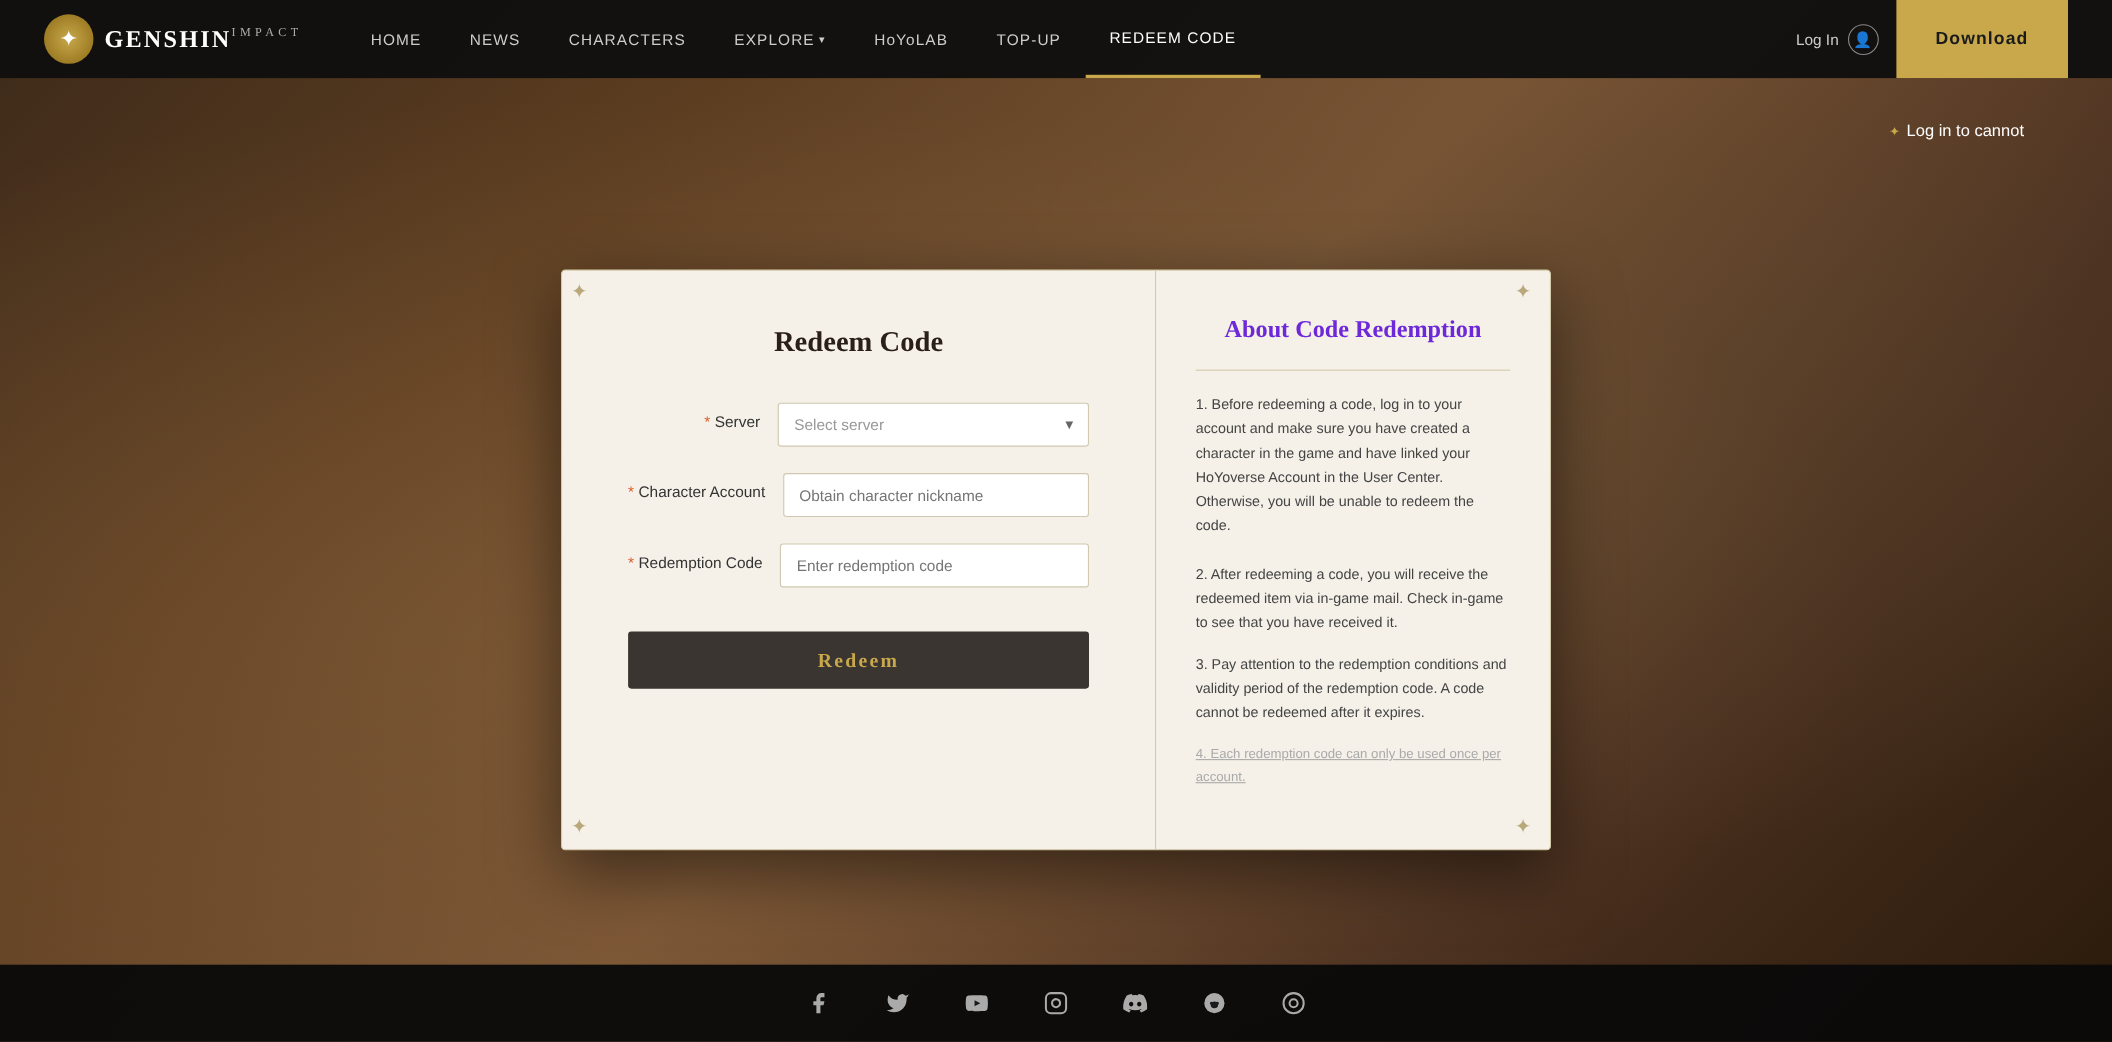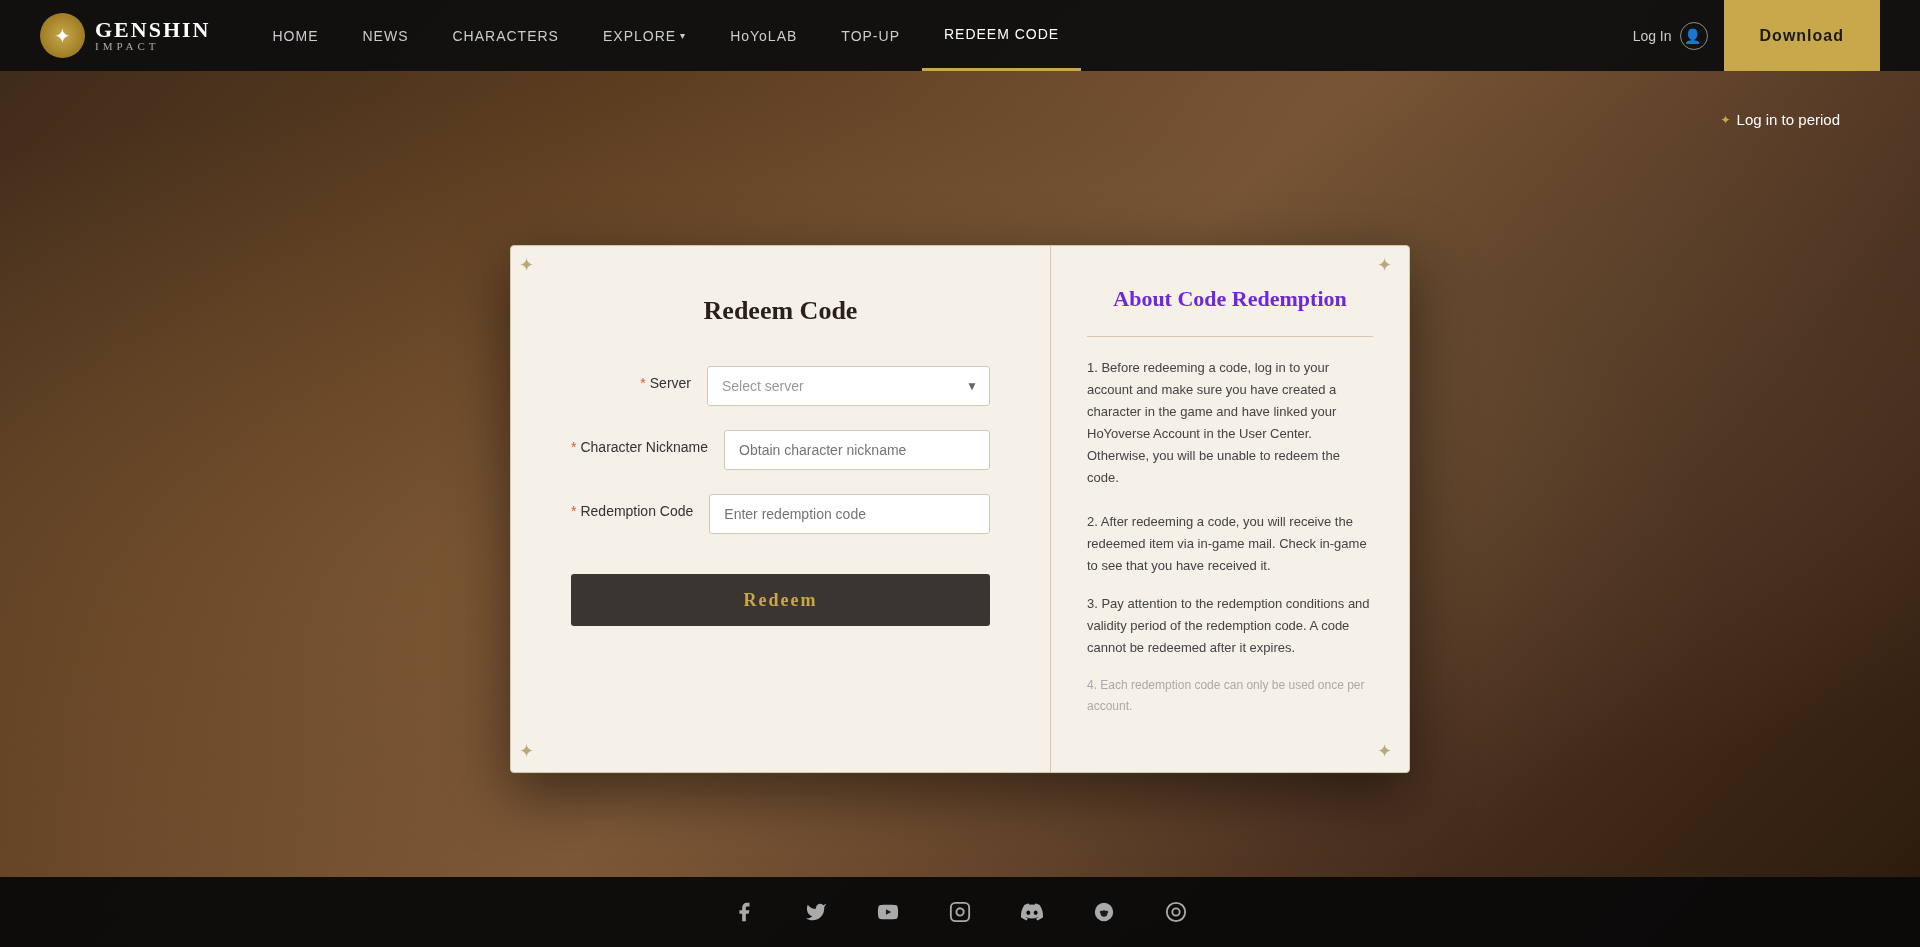--- a/index.html
+++ b/index.html
@@ -42,22 +42,23 @@
       border-radius: 50%;
       display: flex;
       align-items: center;
       justify-content: center;
       font-size: 20px;
       color: #fff;
     }
 
     .nav-logo-text {
       display: flex;
-      flex-direction: column;
+      flex-direction: row;
       line-height: 1;
+      text-align: center;
     }
 
     .nav-logo-main {
       font-size: 22px;
       font-weight: bold;
       color: #ffffff;
       font-family: 'Georgia', serif;
       letter-spacing: 2px;
       text-transform: uppercase;
     }
@@ -402,21 +403,21 @@
       <span>Log In</span>
       <div class="nav-login-icon">👤</div>
     </div>
     <button class="nav-download">Download</button>
   </div>
 </nav>
 
 <div class="main-content">
 
   <div class="login-to-redeem">
-    <span>Log in to period</span>
+    <span>Log in to cannot</span>
   </div>
 
   <div class="modal" style="top: 50%; margin-top: 0px;">
 
     <div class="modal-corner tl">✦</div>
     <div class="modal-corner tr">✦</div>
     <div class="modal-corner bl">✦</div>
     <div class="modal-corner br">✦</div>
 
     <div class="modal-left">
@@ -435,21 +436,21 @@
             <option>Asia</option>
             <option>TW, HK, MO</option>
           </select>
           <span class="select-arrow">▼</span>
         </div>
       </div>
 
       
       <div class="form-row">
         <label class="form-label">
-          <span class="required-star">*</span><span>Character Nickname</span>
+          <span class="required-star">*</span><span>Character Account</span>
         </label>
         <input class="form-input" type="text" placeholder="Obtain character nickname" style="">
       </div>
 
       
       <div class="form-row">
         <label class="form-label">
           <span class="required-star">*</span><span>Redemption Code</span>
         </label>
         <input class="form-input" type="text" placeholder="Enter redemption code" style="">
@@ -459,21 +460,21 @@
       <button class="redeem-button">Redeem</button>
     </div>
 
     <div class="modal-right">
       <h3 class="about-title">About Code Redemption</h3>
       <div class="about-divider"></div>
       <div class="about-text">
         <p style="margin-bottom:0;">1. Before redeeming a code, log in to your account and make sure you have created a character in the game and have linked your HoYoverse Account in the User Center. Otherwise, you will be unable to redeem the code.</p>
         <p style="margin-bottom:16px;margin-top:21px;">2. After redeeming a code, you will receive the redeemed item via in-game mail. Check in-game to see that you have received it.</p>
         <p style="margin-bottom:16px;">3. Pay attention to the redemption conditions and validity period of the redemption code. A code cannot be redeemed after it expires.</p>
-        <p style="margin-bottom:16px; color:#aaa; font-size:12px;">4. Each redemption code can only be used once per account.</p>
+        <p style="margin-bottom:16px; color:#aaa; font-size:12px;text-decoration:underline;">4. Each redemption code can only be used once per account.</p>
       </div>
     </div>
   </div>
 
 </div>
 
 <footer>
   <div class="social-icon">
     <svg width="22" height="22" viewBox="0 0 24 24" fill="#aaa">
         <path d="M18 2h-3a5 5 0 0 0-5 5v3H7v4h3v8h4v-8h3l1-4h-4V7a1 1 0 0 1 1-1h3z"></path>

